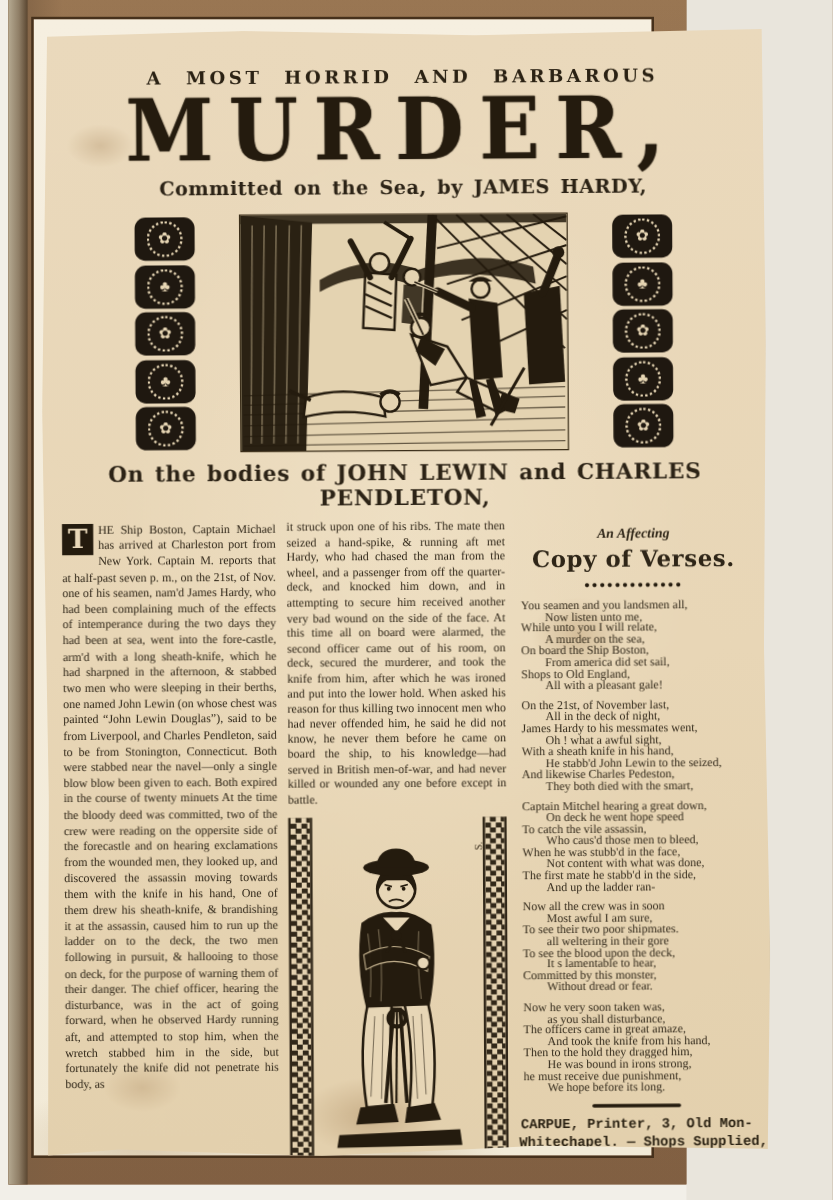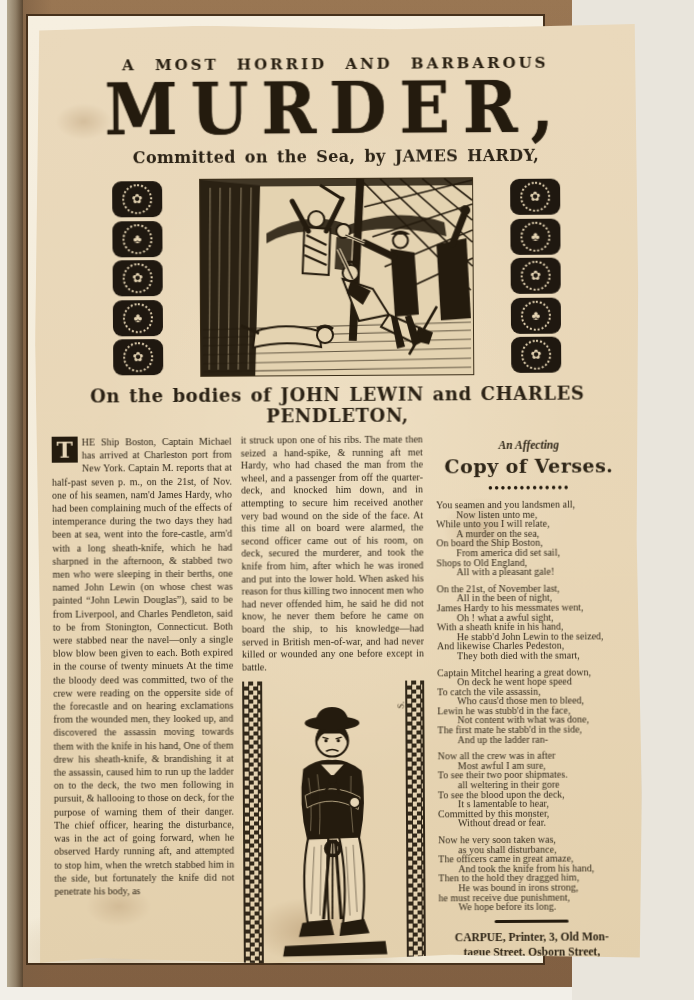--- a/index.html
+++ b/index.html
@@ -105,21 +105,21 @@
   }
   .aff{font-style:italic;font-weight:bold;font-size:11.5px;margin-top:6px;}
   .cov{font-family:"DejaVu Serif", serif;font-weight:bold;font-size:19px;margin-top:4px;letter-spacing:.5px;}
   .beads{font-size:8px;letter-spacing:1.5px;color:#241b0e;margin-top:6px;margin-bottom:8px;}
   .stanzas{text-align:left;padding-left:4px;}
   .stanza{margin-bottom:7px;}
   .vline{font-size:10px;line-height:9.6px;white-space:nowrap;color:#332a1b;}
   .vline.ind{padding-left:20px;}
   .rule{width:74px;height:3px;background:#241b0e;margin:8px auto 7px auto;border-radius:2px;}
   .imprint{font-weight:bold;font-size:11.5px;line-height:1.35;color:#2c2314;}
-  .imprint .imp-line{white-space:nowrap;}
+  .imprint .imp-line{white-space:nowrap;font-family:Liberation Mono, monospace;}
 </style>
 </head>
 <body>
 
 <div class="photo">
   <div class="book-cover"></div>
   <div class="book-spine"></div>
   <div class="book-page"></div>
 
   <div class="broadside">
@@ -331,40 +331,40 @@
               <div class="vline ind">Now listen unto me,</div>
               <div class="vline">While unto you I will relate,</div>
               <div class="vline ind">A murder on the sea,</div>
               <div class="vline">On board the Ship Boston,</div>
               <div class="vline ind">From america did set sail,</div>
               <div class="vline">Shops to Old England,</div>
               <div class="vline ind">All with a pleasant gale!</div>
             </div>
             <div class="stanza">
               <div class="vline">On the 21st, of November last,</div>
-              <div class="vline ind">All in the been of night,</div>
+              <div class="vline ind">All in the deck of night,</div>
               <div class="vline">James Hardy to his messmates went,</div>
               <div class="vline ind">Oh ! what a awful sight,</div>
               <div class="vline">With a sheath knife in his hand,</div>
               <div class="vline ind">He stabb'd John Lewin to the seized,</div>
               <div class="vline">And likewise Charles Pedeston,</div>
               <div class="vline ind">They both died with the smart,</div>
             </div>
             <div class="stanza">
               <div class="vline">Captain Mitchel hearing a great down,</div>
               <div class="vline ind">On deck he went hope speed</div>
               <div class="vline">To catch the vile assassin,</div>
               <div class="vline ind">Who caus'd those men to bleed,</div>
-              <div class="vline">Lewin he was stubb'd in the face,</div>
+              <div class="vline">When he was stubb'd in the face,</div>
               <div class="vline ind">Not content with what was done,</div>
               <div class="vline">The first mate he stabb'd in the side,</div>
               <div class="vline ind">And up the ladder ran-</div>
             </div>
             <div class="stanza">
-              <div class="vline">Now all the crew was in after</div>
+              <div class="vline">Now all the crew was in soon</div>
               <div class="vline ind">Most awful I am sure,</div>
               <div class="vline">To see their two poor shipmates.</div>
               <div class="vline ind">all weltering in their gore</div>
               <div class="vline">To see the blood upon the deck,</div>
               <div class="vline ind">It s lamentable to hear,</div>
               <div class="vline">Committed by this monster,</div>
               <div class="vline ind">Without dread or fear.</div>
             </div>
             <div class="stanza">
               <div class="vline">Now he very soon taken was,</div>
@@ -373,20 +373,19 @@
               <div class="vline ind">And took the knife from his hand,</div>
               <div class="vline">Then to the hold they dragged him,</div>
               <div class="vline ind">He was bound in irons strong,</div>
               <div class="vline">he must receive due punishment,</div>
               <div class="vline ind">We hope before its long.</div>
             </div>
           </div>
         <div class="rule"></div>
         <div class="imprint">
           <div class="imp-line">CARPUE, Printer, 3, Old Mon-</div>
-          <div class="imp-line">tague Street, Osborn Street,</div>
           <div class="imp-line">Whitechapel. — Shops Supplied,</div>
         </div>
       </div>
 
     </div>
   </div>
 </div>
 
 </body></html>

